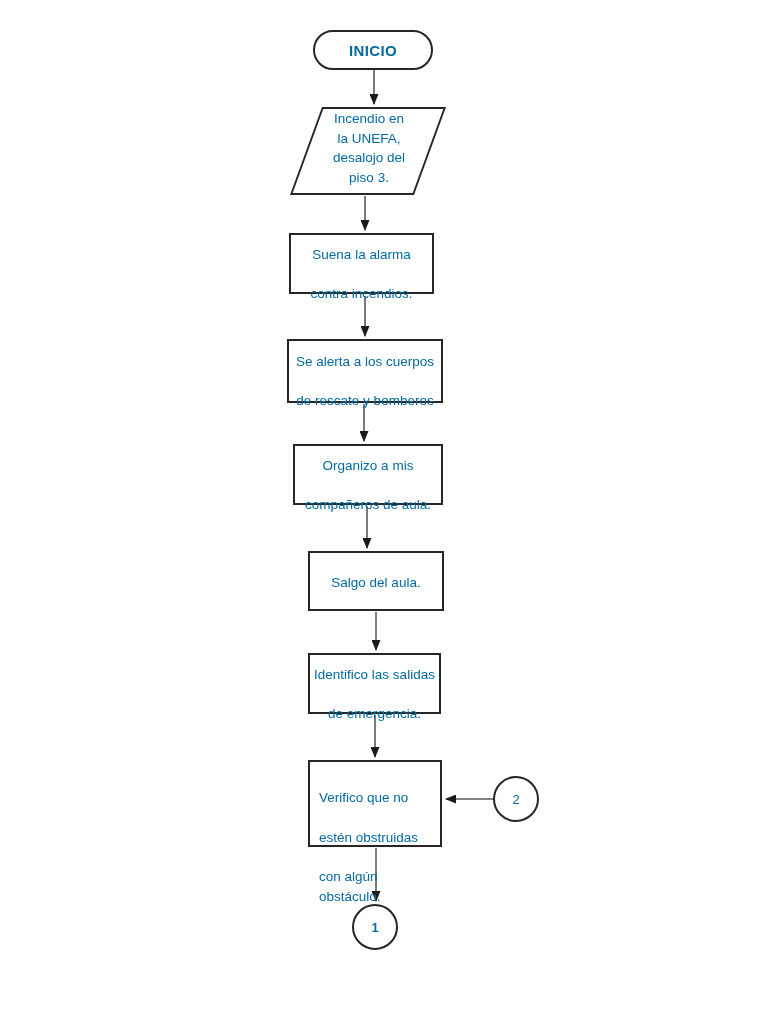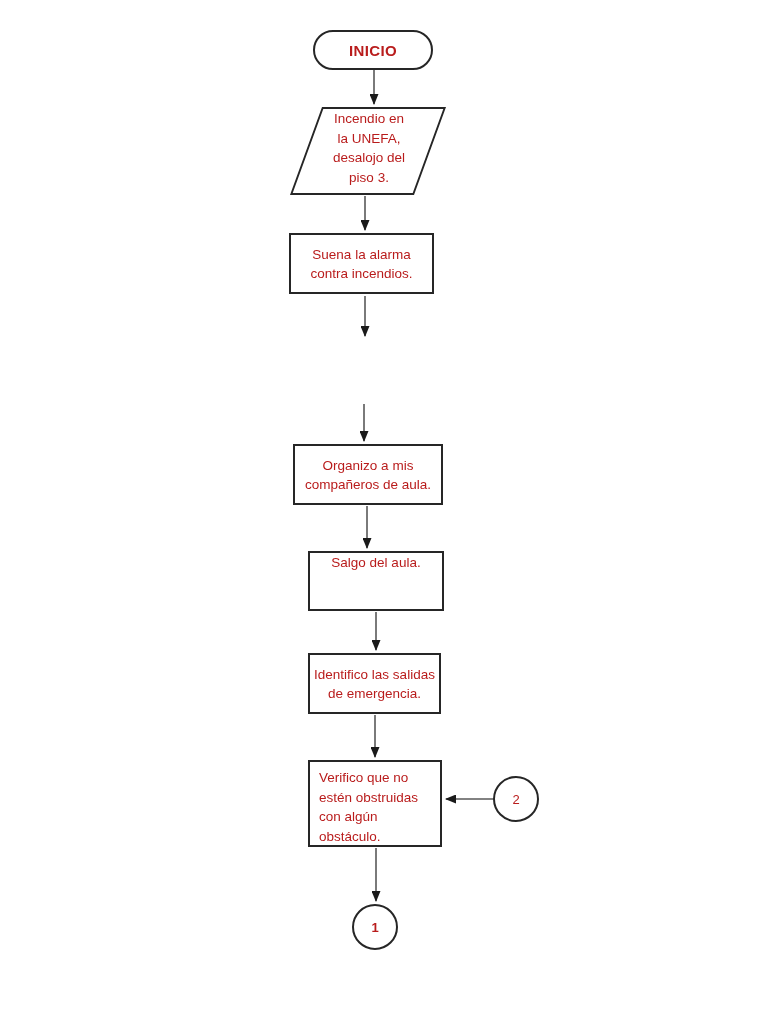--- a/index.html
+++ b/index.html
@@ -2,40 +2,40 @@
 <html><head>
 <meta charset="utf-8">
 <style>
   html, body { margin: 0; padding: 0; background: #ffffff; }
   .page {
     position: relative;
     width: 768px;
     height: 1024px;
     background: #ffffff;
     font-family: "Liberation Sans", sans-serif;
-    color: #b91c1c;
+    color: #0369a1;
     overflow: hidden;
   }
   .layer { position: absolute; left: 0; top: 0; pointer-events: none; }
   .shape {
     position: absolute;
     box-sizing: border-box;
     border: 2px solid #262626;
     background: #ffffff;
   }
   .rect {
     display: flex;
     flex-direction: column;
     align-items: center;
     justify-content: center;
     text-align: center;
     font-size: 13.5px;
     line-height: 19px;
   }
-  .rect span { display: block; }
+  .rect span { display: block; margin-top: 20px; }
   .terminator {
     border-radius: 22px;
     display: flex;
     align-items: center;
     justify-content: center;
     font-weight: bold;
     font-size: 15px;
     letter-spacing: 0.4px;
   }
   .skew-par { transform: skewX(-20deg); }
@@ -100,20 +100,24 @@
     <span>la UNEFA,</span>
     <span>desalojo del</span>
     <span>piso 3.</span>
   </div>
 
   <div class="shape rect" style="left:289px; top:233px; width:145px; height:61px;">
     <span>Suena la alarma</span>
     <span>contra incendios.</span>
   </div>
 
+  <div class="shape rect" style="left:287px; top:339px; width:156px; height:64px;">
+    <span>Se alerta a los cuerpos</span>
+    <span>de rescate y bomberos</span>
+  </div>
 
   <div class="shape rect" style="left:293px; top:444px; width:150px; height:61px;">
     <span>Organizo a mis</span>
     <span>compañeros de aula.</span>
   </div>
 
   <div class="shape rect top-align" style="left:308px; top:551px; width:136px; height:60px;">
     <span>Salgo del aula.</span>
   </div>
 

